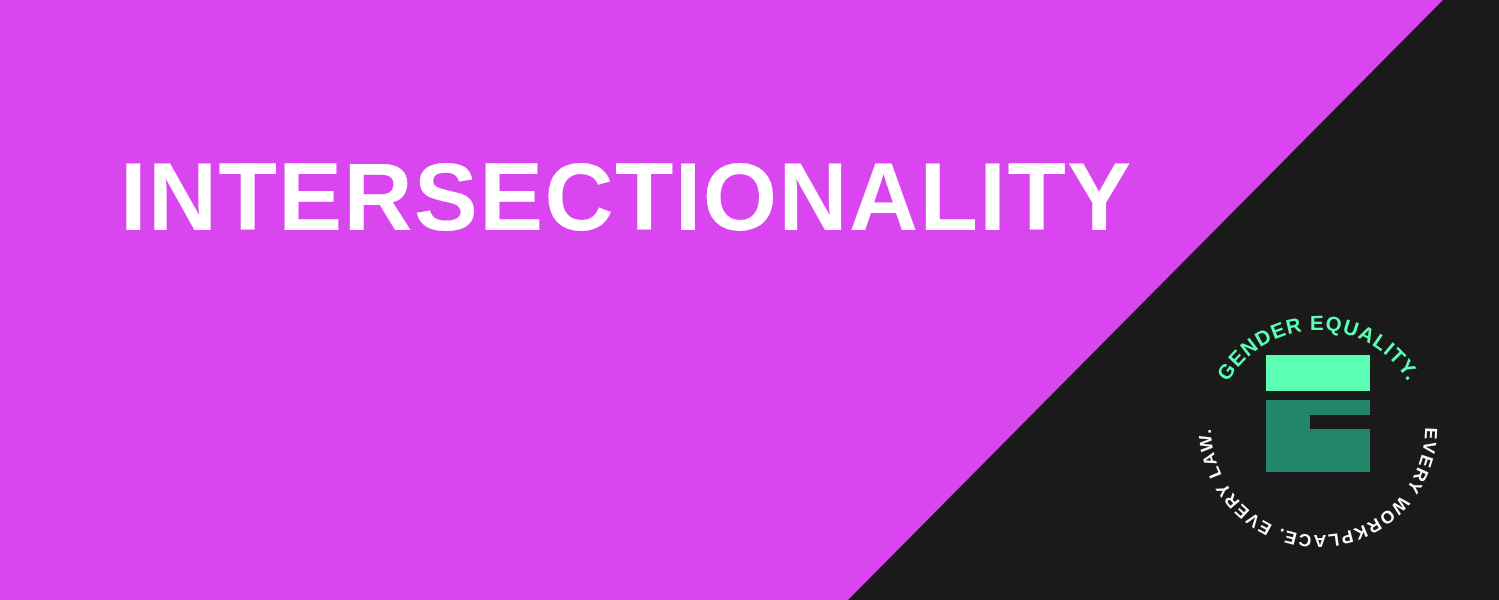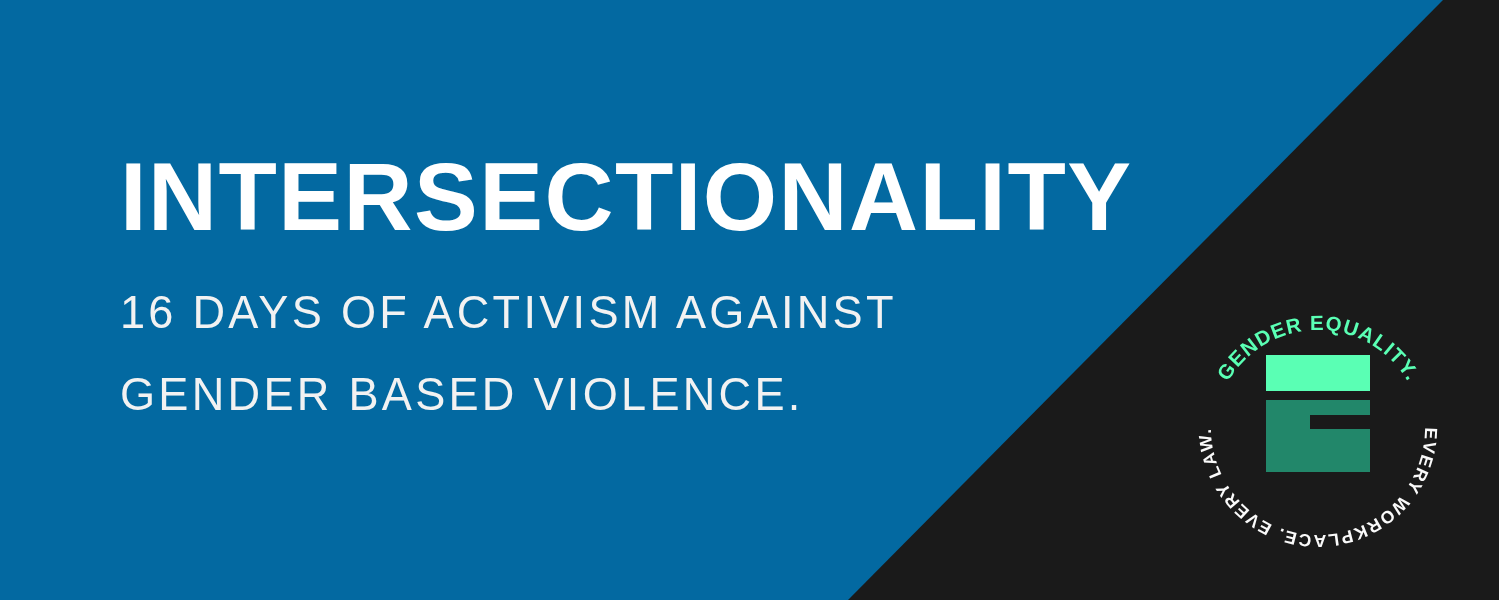--- a/index.html
+++ b/index.html
@@ -9,21 +9,21 @@
   }
   body {
     font-family: "Liberation Sans", sans-serif;
   }
 
   .banner {
     position: relative;
     width: 1499px;
     height: 600px;
     overflow: hidden;
-    background: #0369a1;
+    background: #d946ef;
   }
 
   
   .diagonal-wedge {
     position: absolute;
     inset: 0;
     background: #1A1A1A;
     clip-path: polygon(1443px 0px, 1499px 0px, 1499px 600px, 848px 600px);
     -webkit-clip-path: polygon(1443px 0px, 1499px 0px, 1499px 600px, 848px 600px);
   }
@@ -105,24 +105,20 @@
 </head>
 <body>
 
 <div class="banner">
 
   <div class="diagonal-wedge"></div>
 
   <div class="text-block">
     <h1 class="headline">INTERSECTIONALITY</h1>
 
-    <div class="subheadline-group">
-      <p class="subheadline">16 DAYS OF ACTIVISM AGAINST</p>
-      <p class="subheadline">GENDER BASED VIOLENCE.</p>
-    </div>
   </div>
 
   <div class="logo-stamp">
     <svg viewBox="0 0 244 244" xmlns="http://www.w3.org/2000/svg">
       <defs>
 
         <path id="arcTopPath" d="M 18,126 A 104,104 0 0 1 226,126"></path>
 
         <path id="arcBottomPath" d="M 229,120 A 107,107 0 0 1 15,120"></path>
       </defs>

